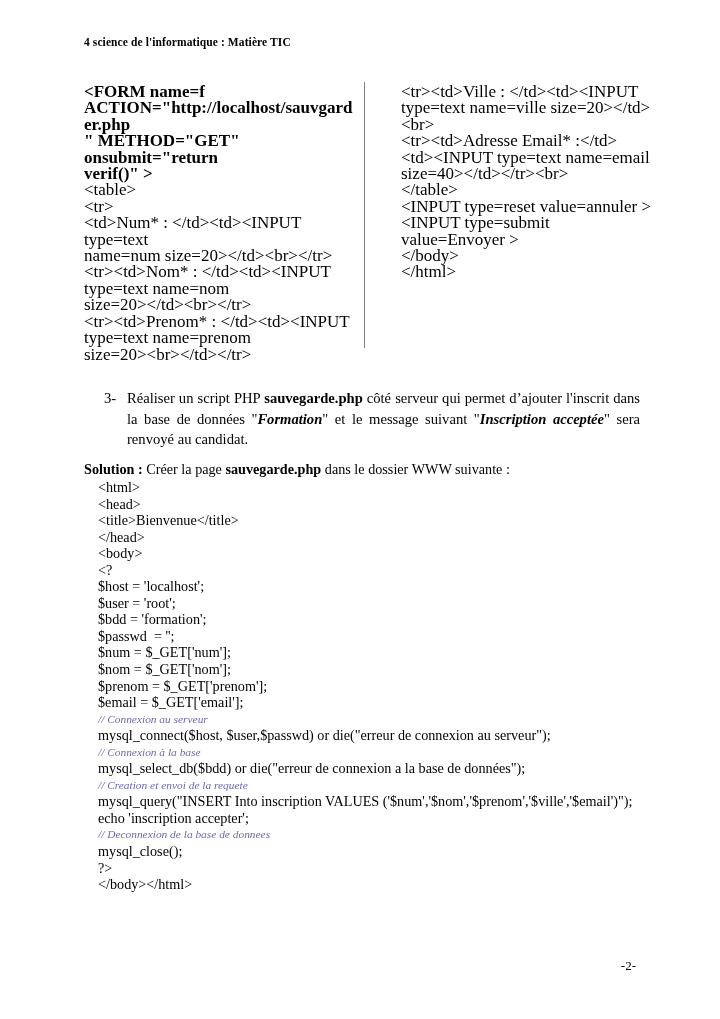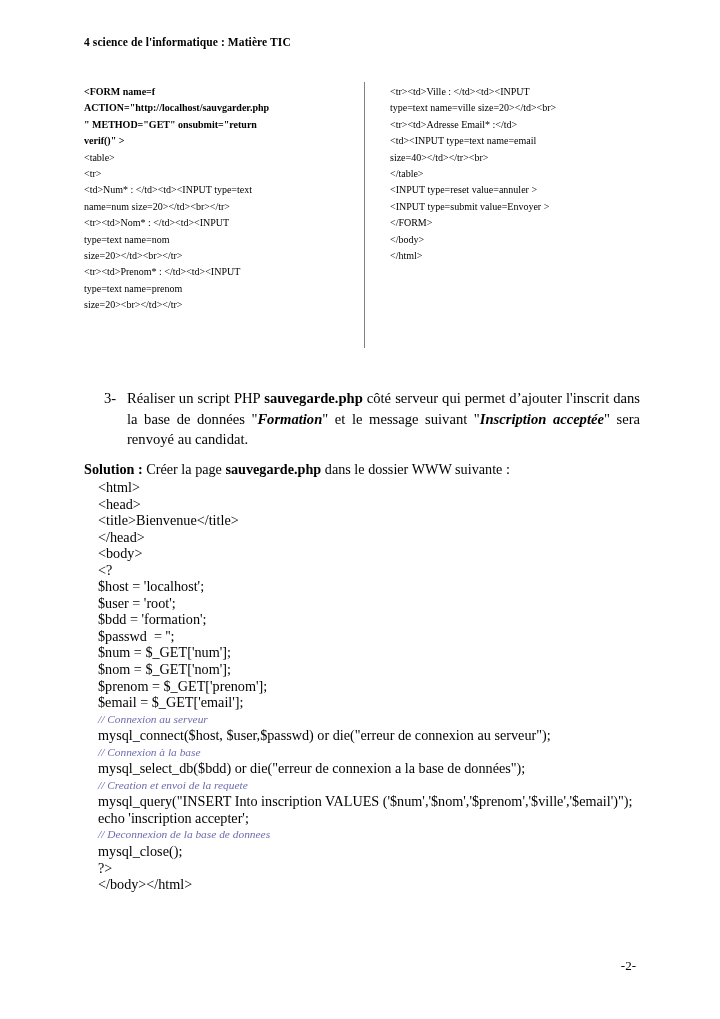--- a/index.html
+++ b/index.html
@@ -38,25 +38,25 @@
   .code-columns {
     position: absolute;
     left: 84px;
     top: 84px;
     width: 556px;
     height: 268px;
   }
   .col {
     position: absolute;
     top: 0;
-    font-size: 10px;
+    font-size: 17px;
     line-height: 16.4px;
   }
   .col-left  { left: 0px;   width: 272px; }
-  .col-right { left: 306px; width: 255px; }
+  .col-right { left: 317px; width: 255px; }
 
   .col .line {
     white-space: pre-wrap;
     word-break: break-word;
   }
   .col .line.bold { font-weight: bold; }
 
   .col-divider {
     position: absolute;
     left: 280px;
@@ -160,21 +160,20 @@
     <div class="col-divider"></div>
     <div class="col col-right">
         <div class="line">&lt;tr&gt;&lt;td&gt;Ville : &lt;/td&gt;&lt;td&gt;&lt;INPUT</div>
         <div class="line">type=text name=ville size=20&gt;&lt;/td&gt;&lt;br&gt;</div>
         <div class="line">&lt;tr&gt;&lt;td&gt;Adresse Email* :&lt;/td&gt;</div>
         <div class="line">&lt;td&gt;&lt;INPUT type=text name=email</div>
         <div class="line">size=40&gt;&lt;/td&gt;&lt;/tr&gt;&lt;br&gt;</div>
         <div class="line">&lt;/table&gt;</div>
         <div class="line">&lt;INPUT type=reset value=annuler &gt;</div>
         <div class="line">&lt;INPUT type=submit value=Envoyer &gt;</div>
-        <div class="line">&lt;/FORM&gt;</div>
         <div class="line">&lt;/body&gt;</div>
         <div class="line">&lt;/html&gt;</div>
       </div>
   </div>
 
   <div class="item3">
     <span class="marker">3-</span>
     <div class="body">
       <span>Réaliser un script PHP </span><b>sauvegarde.php</b><span> côté serveur qui permet d’ajouter l'inscrit dans la base de données "</span><b class="bi">Formation</b><span>" et le message suivant "</span><b class="bi">Inscription acceptée</b><span>" sera renvoyé au candidat.</span>
     </div>

